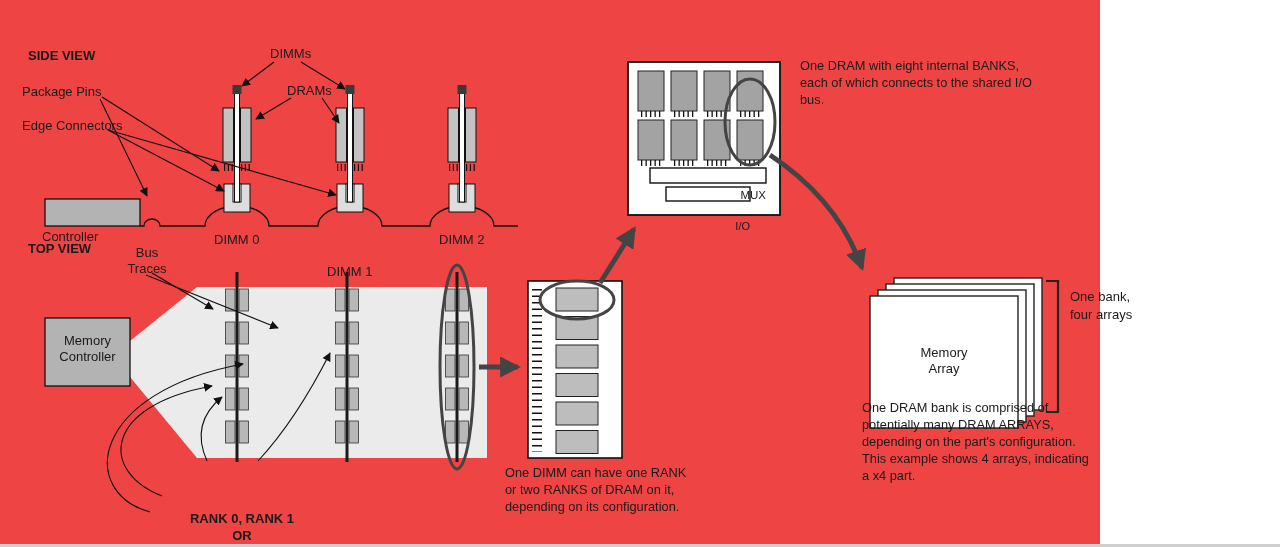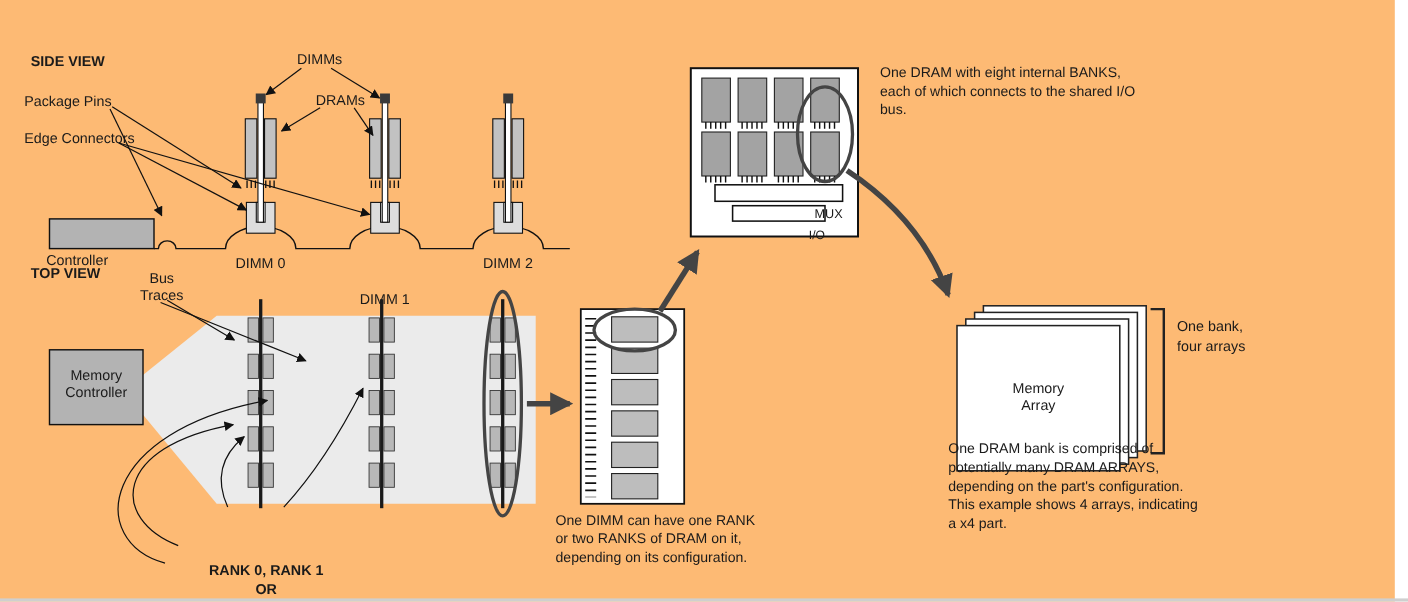--- a/index.html
+++ b/index.html
@@ -1,18 +1,18 @@
 <!DOCTYPE html>
 <html><head>
 <meta charset="utf-8">
 <style>
   * { margin:0; padding:0; box-sizing:border-box; }
   html,body { width:1280px; height:547px; background:#ffffff; overflow:hidden;
     font-family:"Liberation Sans", sans-serif; color:#1a1a1a; }
-  .canvas { position:relative; width:1268px; height:547px; background:#fdba74; }
+  .canvas { position:relative; width:1100px; height:547px; background:#ef4444; }
   svg.diagram { position:absolute; left:0; top:0; }
   .lbl { position:absolute; font-size:13px; line-height:1.22; white-space:nowrap; }
   .bold { font-weight:bold; }
   .ctr { text-align:center; }
   .note { position:absolute; font-size:12.8px; line-height:1.32; white-space:normal; }
   .note b, .lbl b { font-weight:normal; }
   .boxlabel { position:absolute; font-weight:normal; text-align:right;margin-top:20px; }
   .bottom-edge { position:absolute; left:0; bottom:0; width:1280px; height:3px; background:#cfcfcf; }
 </style>
 </head>
@@ -157,21 +157,21 @@
     <span>Bus</span><br><span>Traces</span>
   </div>
   <div class="lbl ctr" style="left:45px; top:333px; width:85px;">
     <span>Memory</span><br><span>Controller</span>
   </div>
   <div class="lbl bold ctr" style="left:152px; top:463px; width:180px; line-height:17px;margin-top:47px;">
     <span>RANK 0, RANK 1</span><br><span>OR</span><br><span>RANK 0, RANK 1</span>
   </div>
 
   <div class="boxlabel" style="left:650px; top:169px; width:116px; font-size:11.5px;">MUX</div>
-  <div class="boxlabel" style="left:666px; top:188px; width:84px; font-size:11px;padding-left:14px;">I/O</div>
+  <div class="boxlabel" style="left:666px; top:200px; width:84px; font-size:11px;padding-left:14px;">I/O</div>
 
   <div class="lbl ctr" style="left:870px; top:345px; width:148px;">
     <span>Memory</span><br><span>Array</span>
   </div>
   <div class="lbl" style="left:1070px; top:288px; line-height:1.35;">
     <span>One </span><b>bank</b><span>,</span><br>
     <span>four </span><b>arrays</b>
   </div>
 
   <div class="note" style="left:800px; top:58px; width:242px;">

